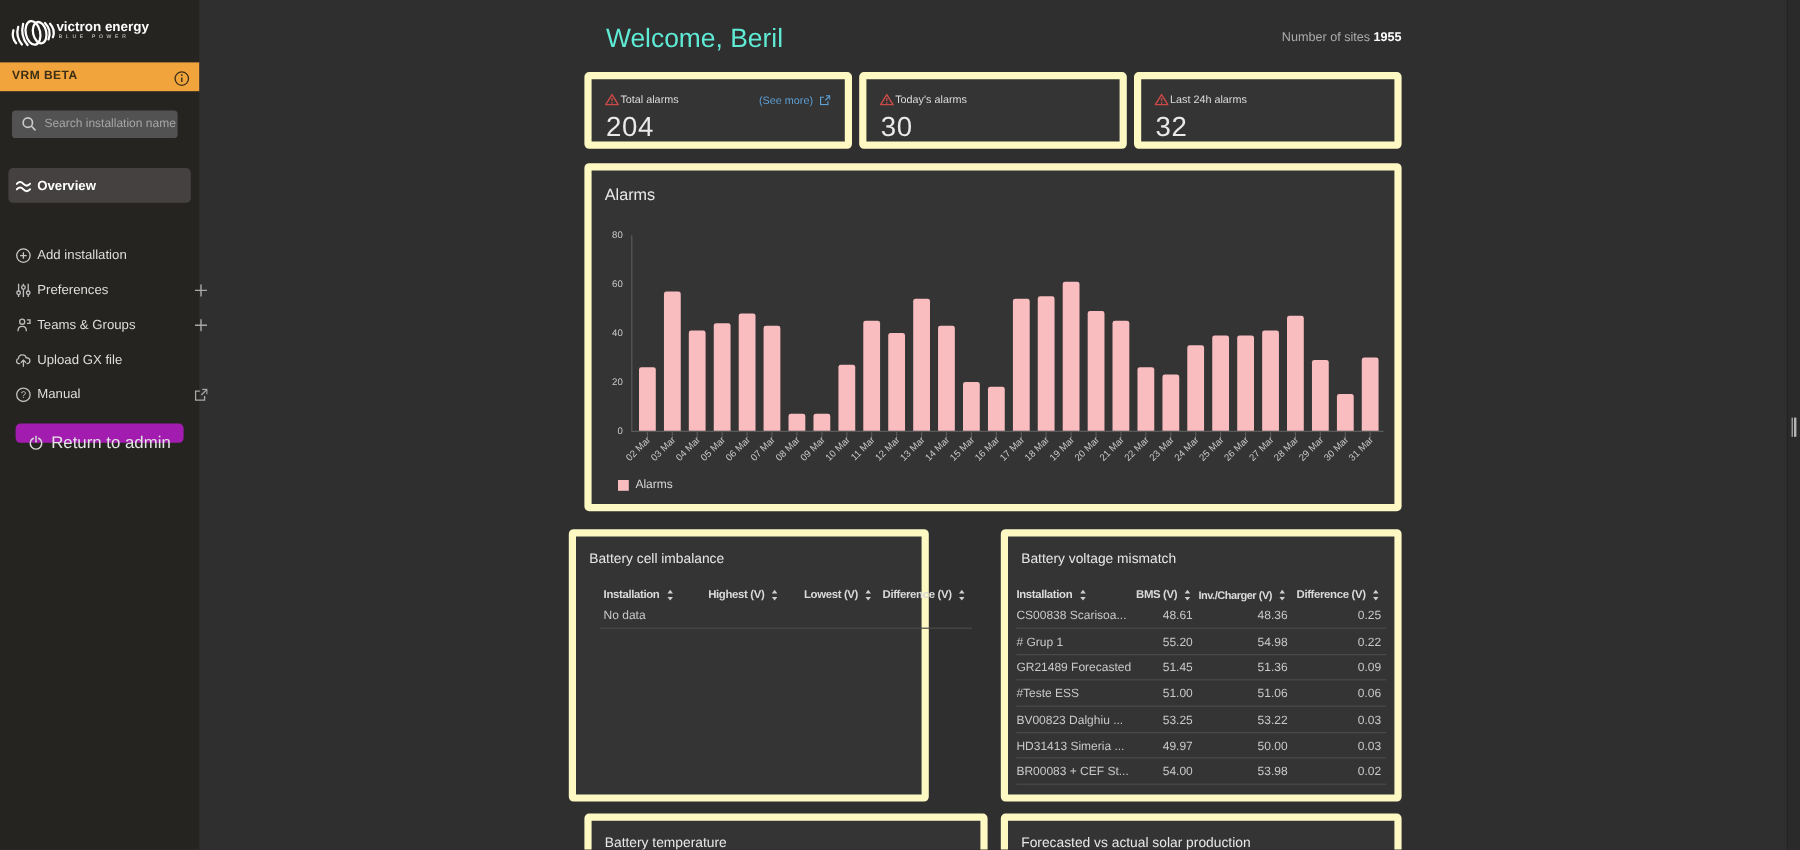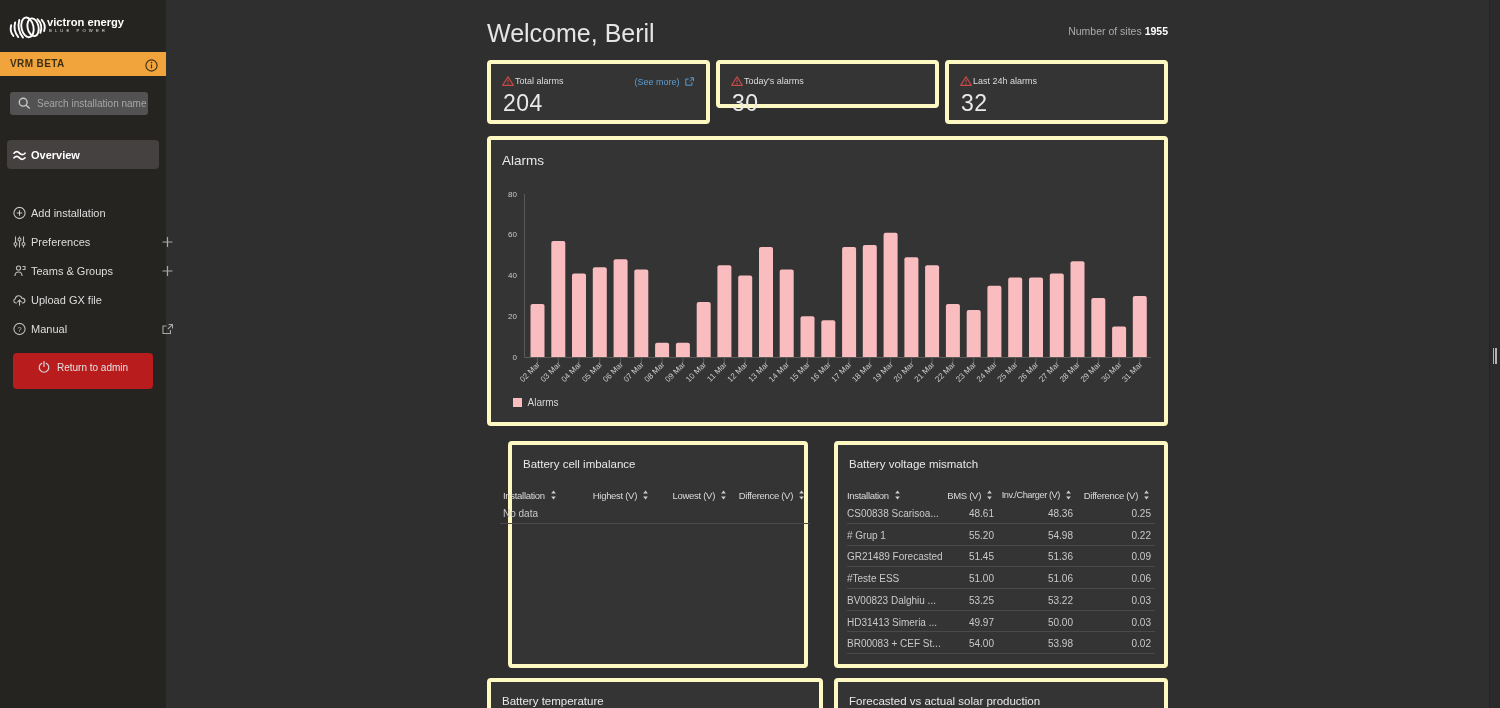--- a/index.html
+++ b/index.html
@@ -8,35 +8,35 @@
 
 
 #sidebar { position:absolute; left:0; top:0; width:166px; height:708px; background:#262421; }
 #vrmbeta { position:absolute; left:0; top:52px; width:166px; height:24px; background:#F2A43C; color:#3c2f15; font-size:10px; font-weight:bold; letter-spacing:.4px; line-height:24px; padding-left:10px; }
 #search { position:absolute; left:10px; top:92px; width:138px; height:23px; background:#525252; border-radius:3px; color:#a6a6a6; font-size:10px; line-height:23px; padding-left:27px; white-space:nowrap; overflow:hidden; }
 .nav-item { position:absolute; left:0; width:186px; height:29px; color:#dedede; font-size:11px; }
 .nav-item .lbl { position:absolute; left:31px; top:50%; transform:translateY(-50%); }
 .nav-item .ico { position:absolute; left:13px; top:50%; transform:translateY(-50%); width:13px; height:13px; }
 .nav-item .right { position:absolute; right:13px; top:50%; transform:translateY(-50%); }
 #nav-hl { position:absolute; left:7px; top:140px; width:152px; height:29px; background:#454140; border-radius:4px; }
-#returnbtn { position:absolute; left:13px; top:353px; width:140px; height:36px; background:#b91c1c; border-radius:4px; color:#e3e3e3; font-size:10px; text-align:center; line-height:30px; }
+#returnbtn { position:absolute; left:13px; top:353px; width:140px; height:16px; background:#a21caf; border-radius:4px; color:#e3e3e3; font-size:14px; text-align:center; line-height:30px; }
 #rightstrip { position:absolute; left:1489px; top:0; width:11px; height:708px; background:#2a2a2a; border-left:1px solid #242424; }
 
 
-.panel { position:absolute; background:#343434; border:4px solid #fef9c3; border-radius:4px; }
+.panel { position:absolute; background:#343434; border:6px solid #fef9c3; border-radius:4px; }
 .ptitle { position:absolute; left:11px; top:13px; font-size:11.5px; color:#e8e8e8; }
-#welcome { position:absolute; left:487px; top:19px; font-size:25px; color:#e5e5e5; }
+#welcome { position:absolute; left:505px; top:19px; font-size:22px; color:#5eead4; }
 #nsites { position:absolute; right:332px; top:25px; font-size:10.5px; color:#ababab; }
 #nsites b { color:#fff; }
 .card-label { position:absolute; left:24px; top:11.5px; font-size:9px; color:#dcdcdc; }
 .card-num { position:absolute; left:12px; top:28px; font-size:23px; color:#e9e9e9; line-height:1; letter-spacing:0.5px; }
 .seemore { position:absolute; right:12px; top:12px; font-size:9px; color:#5e9fd4; }
 
 
-.th { position:absolute; font-size:9.5px; font-weight:normal; letter-spacing:-0.3px; color:#dadada; display:flex; align-items:center; gap:6px; height:12px; }
+.th { position:absolute; font-size:9.5px; font-weight:bold; letter-spacing:-0.3px; color:#dadada; display:flex; align-items:flex-end; gap:6px; height:12px; }
 .td { position:absolute; font-size:10px; color:#c9c9c9; }
 .tr-line { position:absolute; height:1px; background:#4a4a4a; }
 </style>
 </head>
 <body>
 
 <div id="sidebar">
   <svg style="position:absolute;left:8px;top:12px" width="150" height="34" viewBox="0 0 150 34">
     <g stroke="#fff" fill="none" stroke-width="1.9" stroke-linecap="round" transform="rotate(-12 19 15.5)">
       <path d="M4 10 Q1 15.5 4 21"></path>
@@ -184,21 +184,21 @@
       <g stroke="#5e9fd4" stroke-width="1.2" fill="none">
         <path d="M8.5 6.5 L8.5 10 L1 10 L1 2.5 L4.5 2.5"></path>
         <path d="M6.5 1 L10.5 1 L10.5 5"></path>
         <path d="M10.3 1.2 L5.8 5.7"></path>
       </g>
     </svg>
   </div>
   <div class="card-num">204</div>
 </div>
 
-<div class="panel" style="left:716px;top:60px;width:223px;height:48px">
+<div class="panel" style="left:716px;top:60px;width:223px;height:64px">
   <svg style="position:absolute;left:10.5px;top:12px" width="12" height="10" viewBox="0 0 12 10">
     <path d="M6 0.8 L11.3 9.3 L0.7 9.3 Z" fill="none" stroke="#cb4a47" stroke-width="1.2" stroke-linejoin="round"></path>
     <line x1="6" y1="3.6" x2="6" y2="6.2" stroke="#cb4a47" stroke-width="1.1"></line>
     <circle cx="6" cy="7.7" r="0.7" fill="#cb4a47"></circle>
   </svg>
   <div class="card-label">Today's alarms</div>
   <div class="card-num">30</div>
 </div>
 
 <div class="panel" style="left:945px;top:60px;width:223px;height:64px">
@@ -308,21 +308,21 @@
       <line x1="628.1" y1="218" x2="628.1" y2="222" stroke="#5a5a5a" stroke-width="1"></line>
       <text x="631.1" y="225" text-anchor="end" font-size="8" fill="#c9c9c9" font-family="Liberation Sans,sans-serif" transform="rotate(-45 631.1 225)">30 Mar</text>
       <path d="M641.8 217 V157.9 Q641.8 155.9 643.8 155.9 H653.8 Q655.8 155.9 655.8 157.9 V217 Z" fill="#f9bcbf"></path>
       <line x1="648.8" y1="218" x2="648.8" y2="222" stroke="#5a5a5a" stroke-width="1"></line>
       <text x="651.8" y="225" text-anchor="end" font-size="8" fill="#c9c9c9" font-family="Liberation Sans,sans-serif" transform="rotate(-45 651.8 225)">31 Mar</text>
     </svg>
   <div style="position:absolute;left:21.5px;top:258px;width:9px;height:9px;background:#f9bcbf"></div>
   <div style="position:absolute;left:36.5px;top:257px;font-size:10px;color:#d5d5d5">Alarms</div>
 </div>
 
-<div class="panel" style="left:508px;top:441px;width:300px;height:227px">
+<div class="panel" style="left:474px;top:441px;width:300px;height:227px">
   <div class="ptitle">Battery cell imbalance</div>
 </div>
 
 <div class="th" style="left:503px;top:489px">Installation <svg width="5" height="10" viewBox="0 0 5 10">
       <path d="M2.5 0.5 L4.8 3.5 H0.2 Z" fill="#cfcfcf"></path>
       <path d="M2.5 9.5 L4.8 6.5 H0.2 Z" fill="#cfcfcf"></path>
     </svg></div>
 <div class="th" style="right:852px;top:489px">Highest (V) <svg width="5" height="10" viewBox="0 0 5 10">
       <path d="M2.5 0.5 L4.8 3.5 H0.2 Z" fill="#cfcfcf"></path>
       <path d="M2.5 9.5 L4.8 6.5 H0.2 Z" fill="#cfcfcf"></path>

